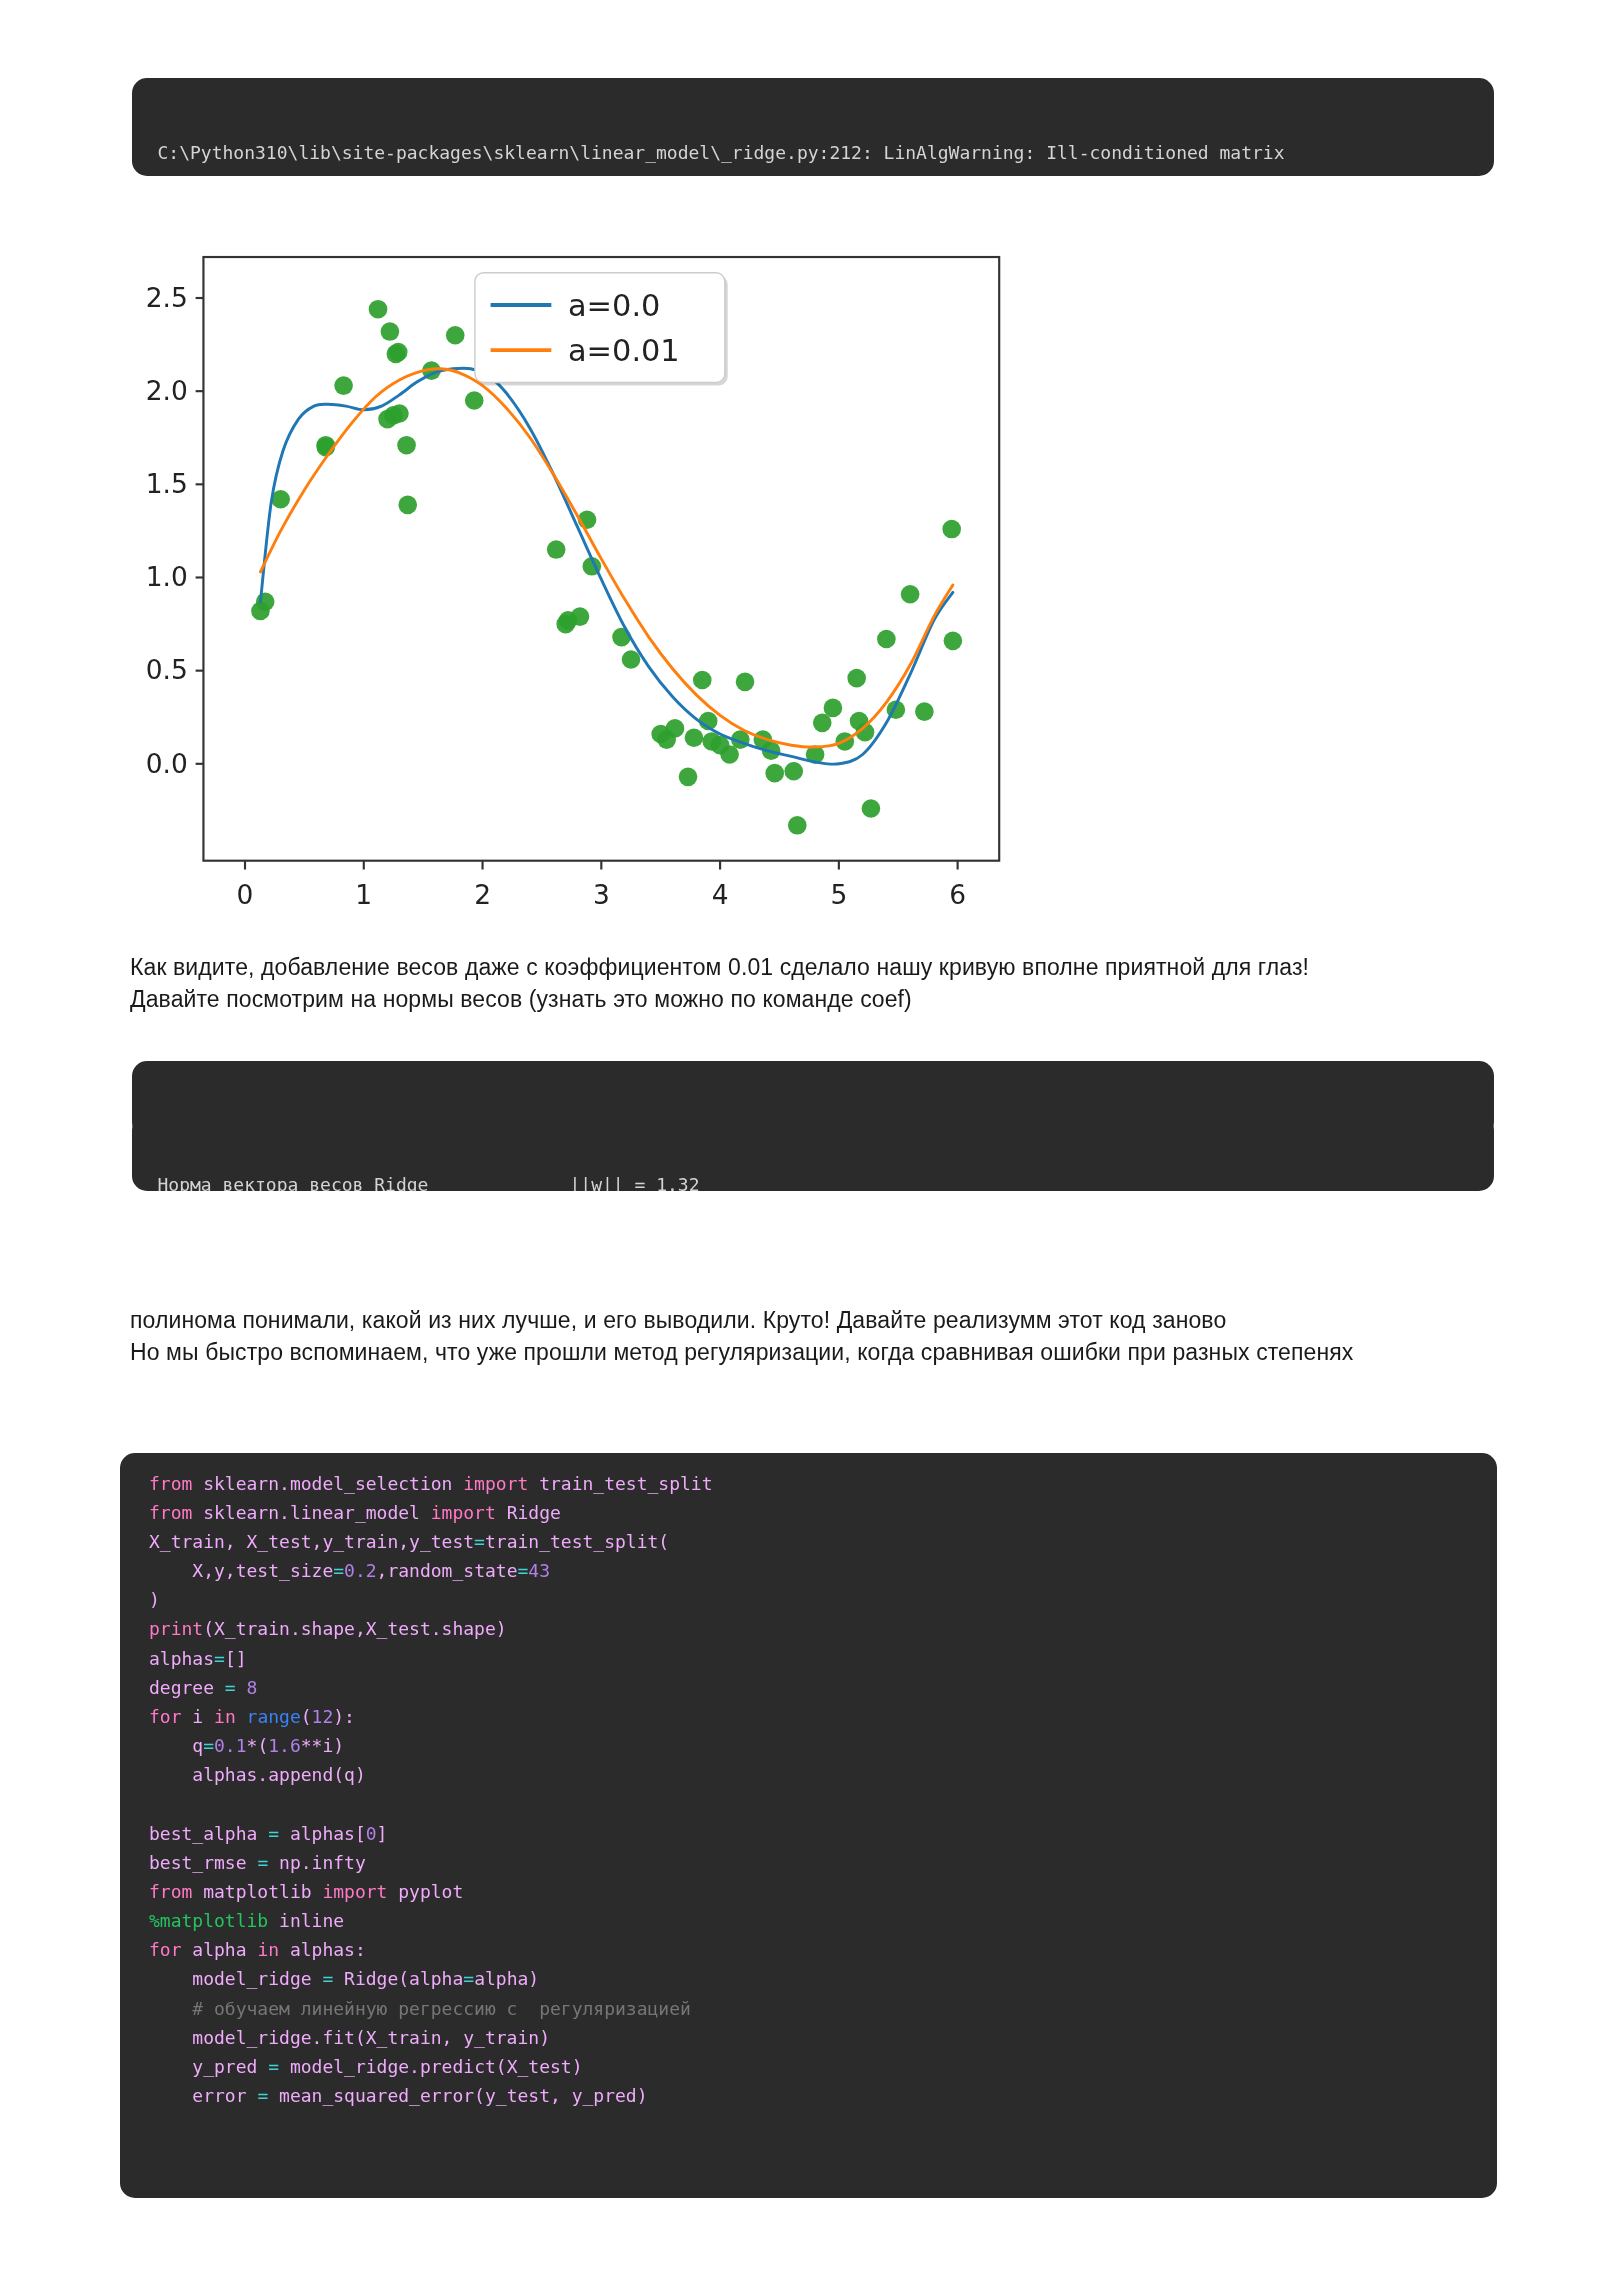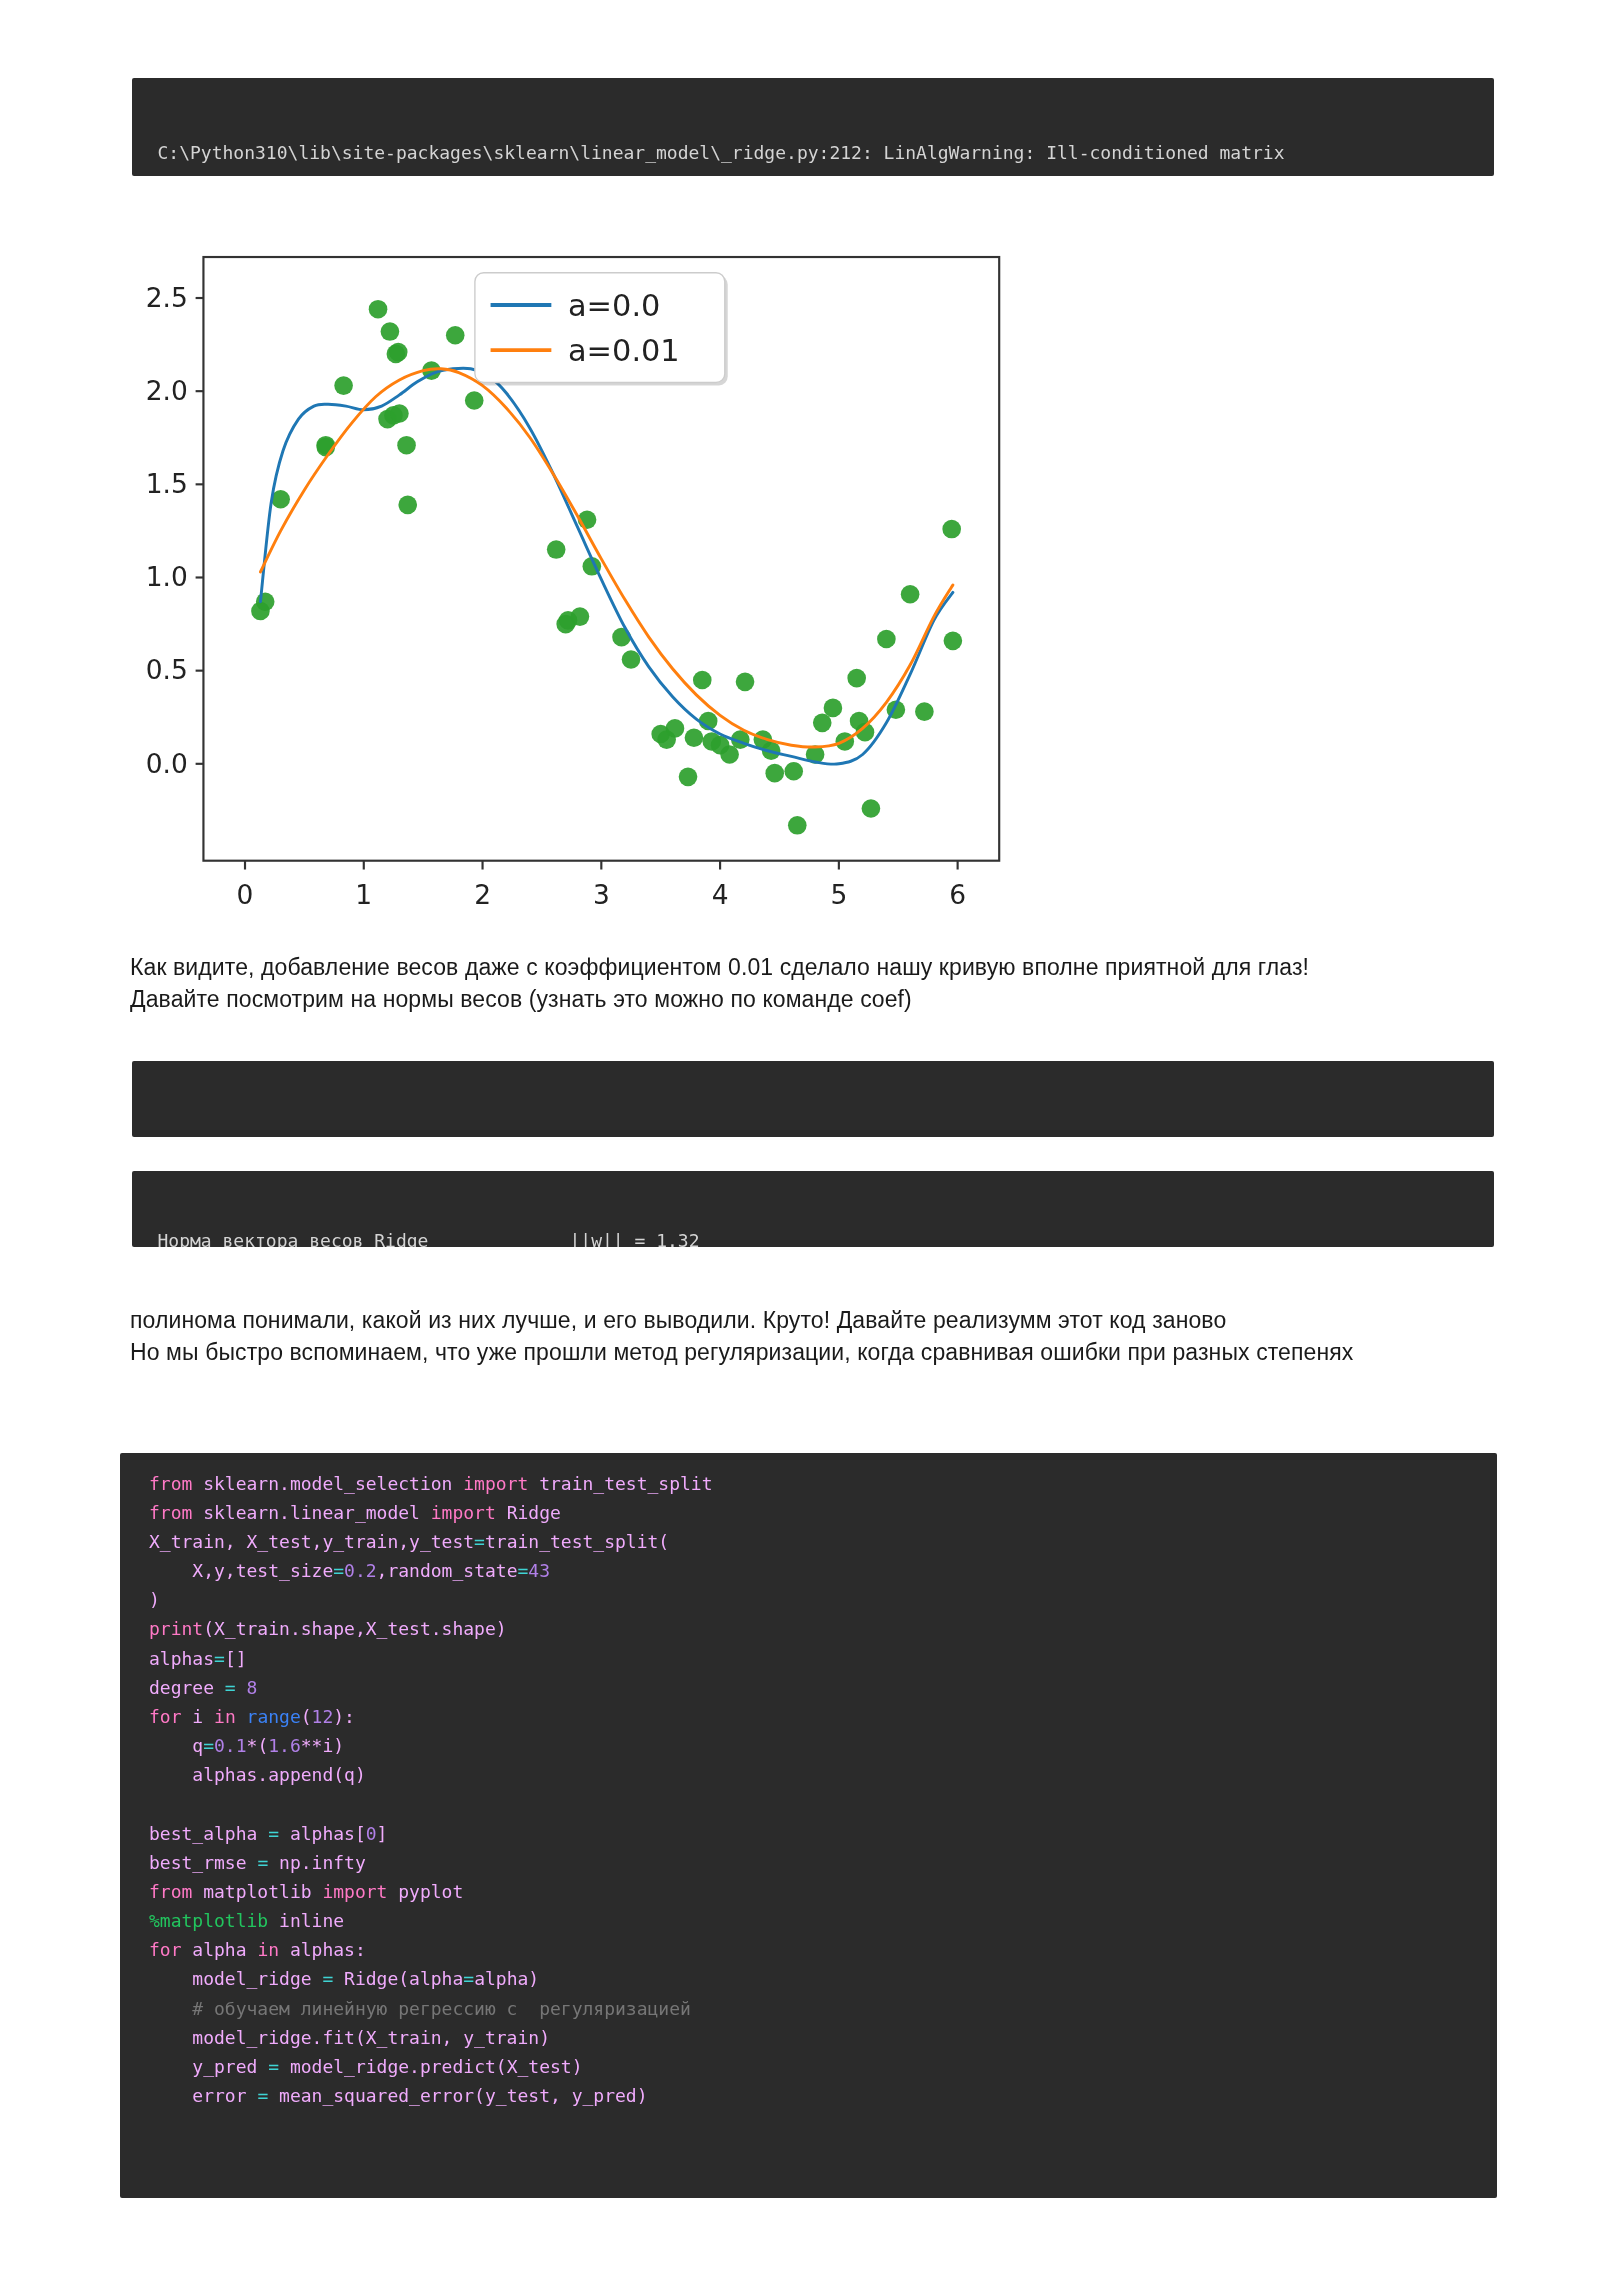--- a/index.html
+++ b/index.html
@@ -18,21 +18,21 @@
   .page {
     position: relative;
     width: 1623px;
     height: 2296px;
   }
 
   
   .codeblock {
     position: absolute;
     background: #2b2b2b;
-    border-radius: 2px;
+    border-radius: 15px;
     box-sizing: border-box;
     font-family: "DejaVu Sans Mono", "Liberation Mono", monospace;
     white-space: pre;
     overflow: hidden;
   }
   .codeblock .line {
     white-space: pre;
     line-height: 1.62;
   }
 
@@ -194,21 +194,21 @@
     <div>Давайте посмотрим на нормы весов (узнать это можно по команде coef)</div>
   </div>
 
   <div class="codeblock" style="left:132px; top:1061px; width:1362px; height:76px; padding:12.7px 25.5px; font-size:18px;">
     <div class="line">
       
     </div>
     
   </div>
 
-  <div class="codeblock" style="left:132px; top:1171px; width:1362px; height:76px; padding:12.7px 25.5px; font-size:18px;">
+  <div class="codeblock" style="left:132px; top:1115px; width:1362px; height:76px; padding:12.7px 25.5px; font-size:18px;">
     <div class="line out-text"><span style="display:inline-block;width:412px">Норма вектора весов Ridge</span><span>||w|| = 1.32</span></div>
     
   </div>
 
   <div class="prose" style="left:130px; top:1304px; width:1372px;">
     <div>полинома понимали, какой из них лучше, и его выводили. Круто! Давайте реализумм этот код заново</div>
     <div>Но мы быстро вспоминаем, что уже прошли метод регуляризации, когда сравнивая ошибки при разных степенях</div>
   </div>
 
   <div class="codeblock" id="main-code" style="left:120px; top:1453px; width:1377px; height:745px; padding:15.7px 29px; font-size:18px;"><div class="line"><span class="k">from </span><span class="pl">sklearn.model_selection </span><span class="k">import </span><span class="pl">train_test_split</span></div><div class="line"><span class="k">from </span><span class="pl">sklearn.linear_model </span><span class="k">import </span><span class="pl">Ridge</span></div><div class="line"><span class="pl">X_train, X_test,y_train,y_test</span><span class="op">=</span><span class="pl">train_test_split(</span></div><div class="line"><span class="pl">    X,y,test_size</span><span class="op">=</span><span class="n">0.2</span><span class="pl">,random_state</span><span class="op">=</span><span class="n">43</span></div><div class="line"><span class="pl">)</span></div><div class="line"><span class="k">print</span><span class="pl">(X_train.shape,X_test.shape)</span></div><div class="line"><span class="pl">alphas</span><span class="op">=</span><span class="pl">[]</span></div><div class="line"><span class="pl">degree </span><span class="op">=</span><span class="pl"> </span><span class="n">8</span></div><div class="line"><span class="k">for </span><span class="pl">i </span><span class="k">in </span><span class="fn">range</span><span class="pl">(</span><span class="n">12</span><span class="pl">):</span></div><div class="line"><span class="pl">    q</span><span class="op">=</span><span class="n">0.1</span><span class="pl">*(</span><span class="n">1.6</span><span class="pl">**i)</span></div><div class="line"><span class="pl">    alphas.append(q)</span></div><div class="line">&nbsp;</div><div class="line"><span class="pl">best_alpha </span><span class="op">=</span><span class="pl"> alphas[</span><span class="n">0</span><span class="pl">]</span></div><div class="line"><span class="pl">best_rmse </span><span class="op">=</span><span class="pl"> np.infty</span></div><div class="line"><span class="k">from </span><span class="pl">matplotlib </span><span class="k">import </span><span class="pl">pyplot</span></div><div class="line"><span class="mg">%matplotlib</span><span class="pl"> inline</span></div><div class="line"><span class="k">for </span><span class="pl">alpha </span><span class="k">in </span><span class="pl">alphas:</span></div><div class="line"><span class="pl">    model_ridge </span><span class="op">=</span><span class="pl"> Ridge(alpha</span><span class="op">=</span><span class="pl">alpha)</span></div><div class="line"><span class="cm">    # обучаем линейную регрессию с  регуляризацией</span></div><div class="line"><span class="pl">    model_ridge.fit(X_train, y_train)</span></div><div class="line"><span class="pl">    y_pred </span><span class="op">=</span><span class="pl"> model_ridge.predict(X_test)</span></div><div class="line"><span class="pl">    error </span><span class="op">=</span><span class="pl"> mean_squared_error(y_test, y_pred)</span></div></div>

